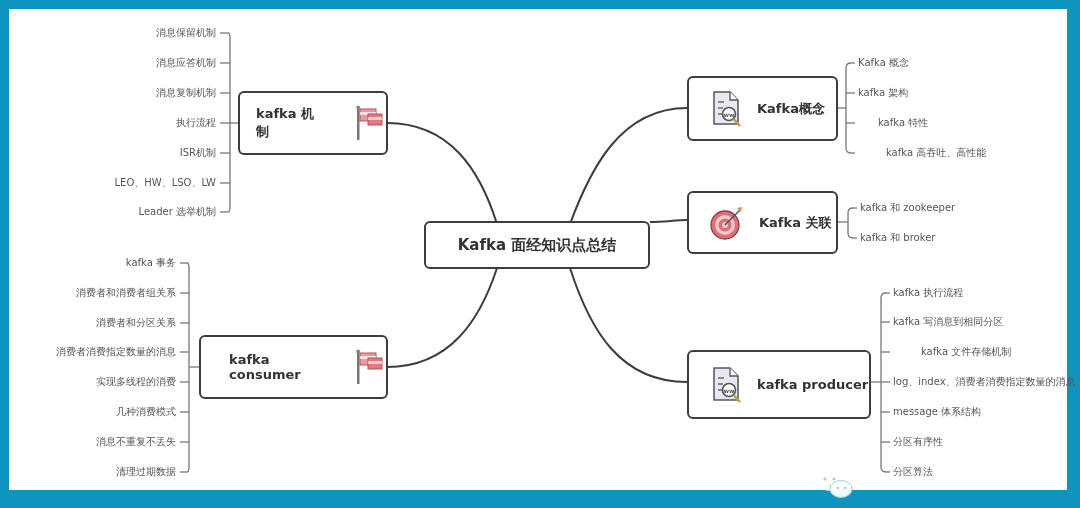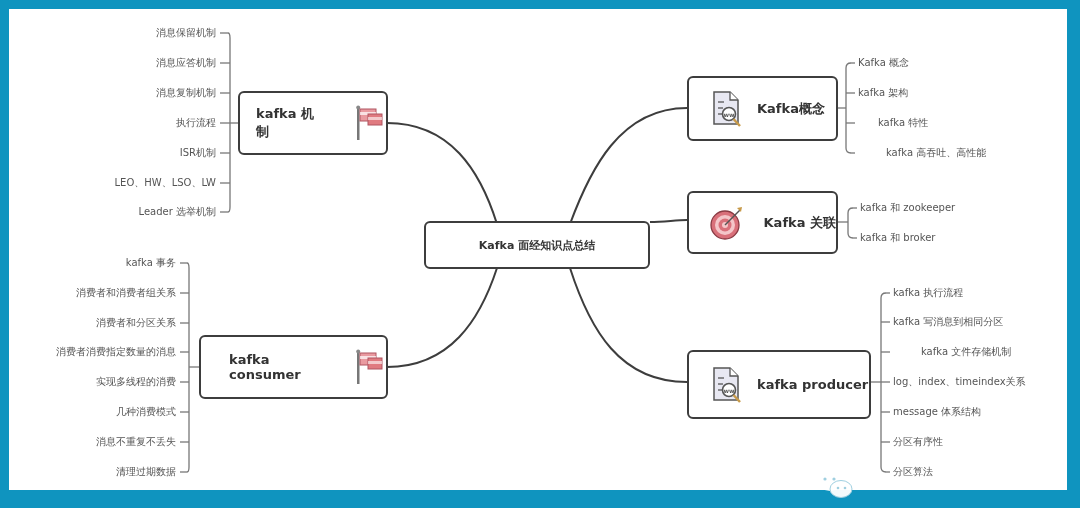--- a/index.html
+++ b/index.html
@@ -13,21 +13,21 @@
     position: absolute; left: 9px; top: 9px; width: 1058px; height: 481px;
     background: #ffffff;
   }
   svg.links { position: absolute; left: 0; top: 0; width: 1080px; height: 508px; pointer-events: none; }
   .node {
     position: absolute; box-sizing: border-box;
     border: 2.5px solid #3d3d3d; border-radius: 6px; background: #fff;
     display: flex; align-items: center; justify-content: center;
     color: #333; font-weight: bold; font-size: 13px;
   }
-  .node.center { font-size: 11px; text-align: right; }
+  .node.center { font-size: 15px; text-align: right; }
   .node .ico { display: inline-flex; }
   .leaf {
     position: absolute; font-size: 10px; color: #555; white-space: nowrap;
     line-height: 12px;
   }
   .leaf.left { text-align: left; }
   .watermark {
     position: absolute; left: 815px; top: 468px; height: 40px;
     display: flex; align-items: center; gap: 6px;
     color: rgba(255,255,255,0.92); font-size: 26px; letter-spacing: 1px;
@@ -133,21 +133,21 @@
         <line x1="7" y1="18" x2="12" y2="18" stroke="#555" stroke-width="1.3"></line>
         <line x1="7" y1="24" x2="11" y2="24" stroke="#555" stroke-width="1.3"></line>
         <circle cx="18" cy="24" r="6.5" fill="#fff" stroke="#555" stroke-width="1.6"></circle>
         <text x="18" y="26.5" font-size="6" text-anchor="middle" fill="#555" font-family="DejaVu Sans, sans-serif">ww</text>
         <line x1="22.5" y1="29" x2="29" y2="36" stroke="#c79a4a" stroke-width="2.5"></line>
       </svg>
   </span>
   <span>Kafka概念</span>
 </div>
 
-<div class="node" style="left:687px;top:191px;width:151px;height:63px;justify-content:space-between;padding-left:20px;gap:14px;">
+<div class="node" style="left:687px;top:191px;width:151px;height:63px;justify-content:flex-start;padding-left:20px;gap:14px;">
   <span class="ico">
     <svg width="36" height="36" viewBox="0 0 36 36">
         <circle cx="16" cy="20" r="14" fill="#d9707a" stroke="#8a3b44" stroke-width="1.3"></circle>
         <circle cx="16" cy="20" r="10" fill="#f4c6c9"></circle>
         <circle cx="16" cy="20" r="6.5" fill="#d9707a"></circle>
         <circle cx="16" cy="20" r="3" fill="#f4c6c9"></circle>
         <line x1="16" y1="20" x2="31" y2="5" stroke="#555" stroke-width="1.5"></line>
         <path d="M28 3 L33 2 L32 7 Z" fill="#c79a4a"></path>
       </svg>
   </span>
@@ -191,21 +191,21 @@
 <div class="leaf" style="left:858px;top:87px;">kafka 架构</div>
 <div class="leaf" style="left:858px;top:117px;padding-left:20px;">kafka 特性</div>
 <div class="leaf" style="left:858px;top:147px;margin-left:28px;">kafka 高吞吐、高性能</div>
 
 <div class="leaf" style="left:860px;top:202px;">kafka 和 zookeeper</div>
 <div class="leaf" style="left:860px;top:232px;">kafka 和 broker</div>
 
 <div class="leaf" style="left:893px;top:287px;">kafka 执行流程</div>
 <div class="leaf" style="left:893px;top:316px;">kafka 写消息到相同分区</div>
 <div class="leaf" style="left:893px;top:346px;margin-left:28px;">kafka 文件存储机制</div>
-<div class="leaf" style="left:893px;top:376px;">log、index、timeindex关系</div>
+<div class="leaf" style="left:893px;top:376px;">log、index、消费者消费指定数量的消息</div>
 <div class="leaf" style="left:893px;top:406px;">message 体系结构</div>
 <div class="leaf" style="left:893px;top:436px;">分区有序性</div>
 <div class="leaf" style="left:893px;top:466px;">分区算法</div>
 
 <div class="watermark">
   <span class="ico">
     <svg width="40" height="34" viewBox="0 0 40 34">
         <ellipse cx="15" cy="13" rx="13" ry="10" fill="rgba(255,255,255,0.9)"></ellipse>
         <ellipse cx="26" cy="21" rx="11" ry="8.5" fill="rgba(255,255,255,0.95)" stroke="#9fcfe0" stroke-width="1"></ellipse>
         <circle cx="10" cy="11" r="1.6" fill="#9fcfe0"></circle>

